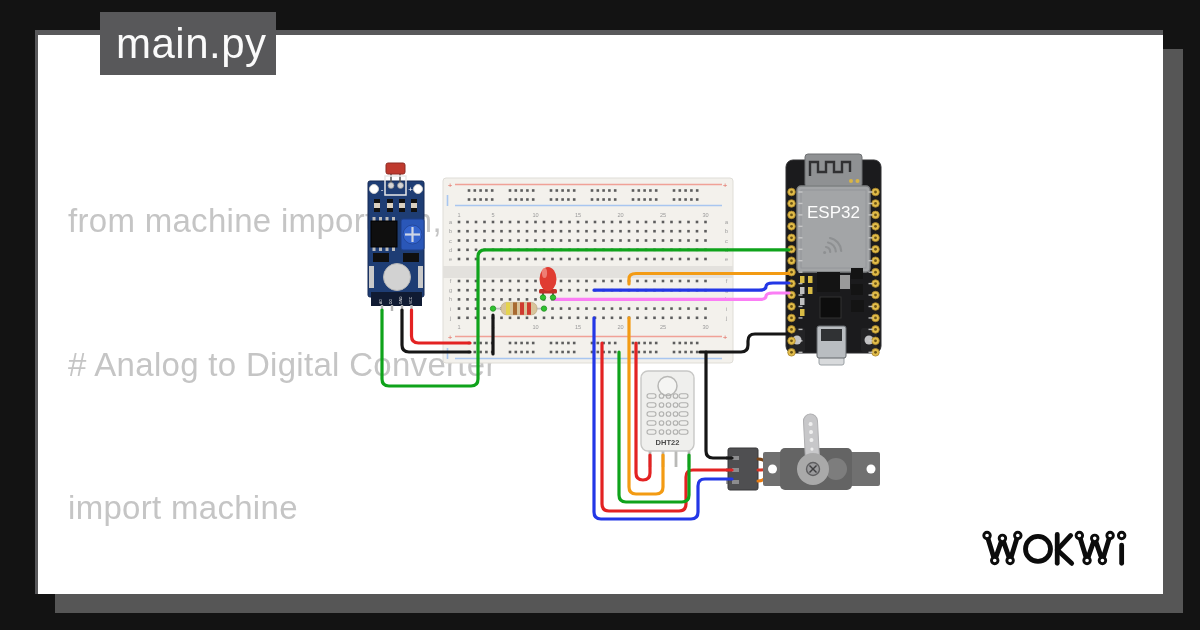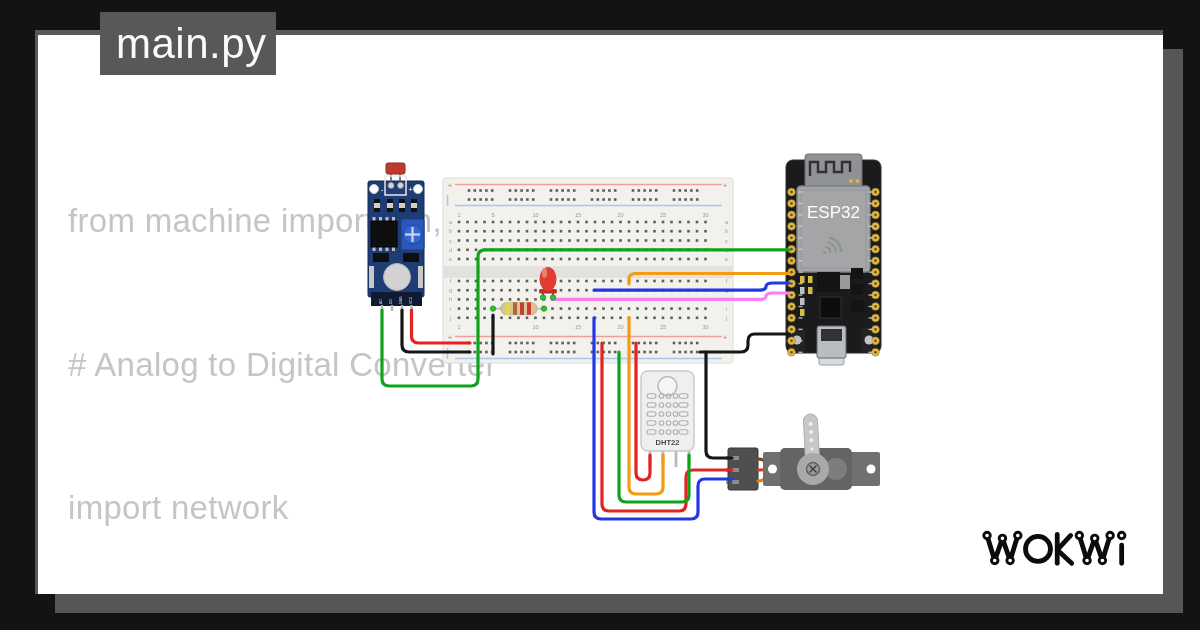--- a/index.html
+++ b/index.html
@@ -18,21 +18,21 @@
 </head>
 <body>
 
 <div class="stage">
 
   <div class="card"></div>
 
   <div class="code">
     <div class="code-line">from machine import Pin, PWM, ADC</div>
     <div class="code-line"># Analog to Digital Converter</div>
-    <div class="code-line">import network</div>
+    <div class="code-line">import machine</div>
     <div class="code-line">import time</div>
     
     
     
     
   </div>
 
   <div class="tab">
     <span>main.py</span>
   </div>

